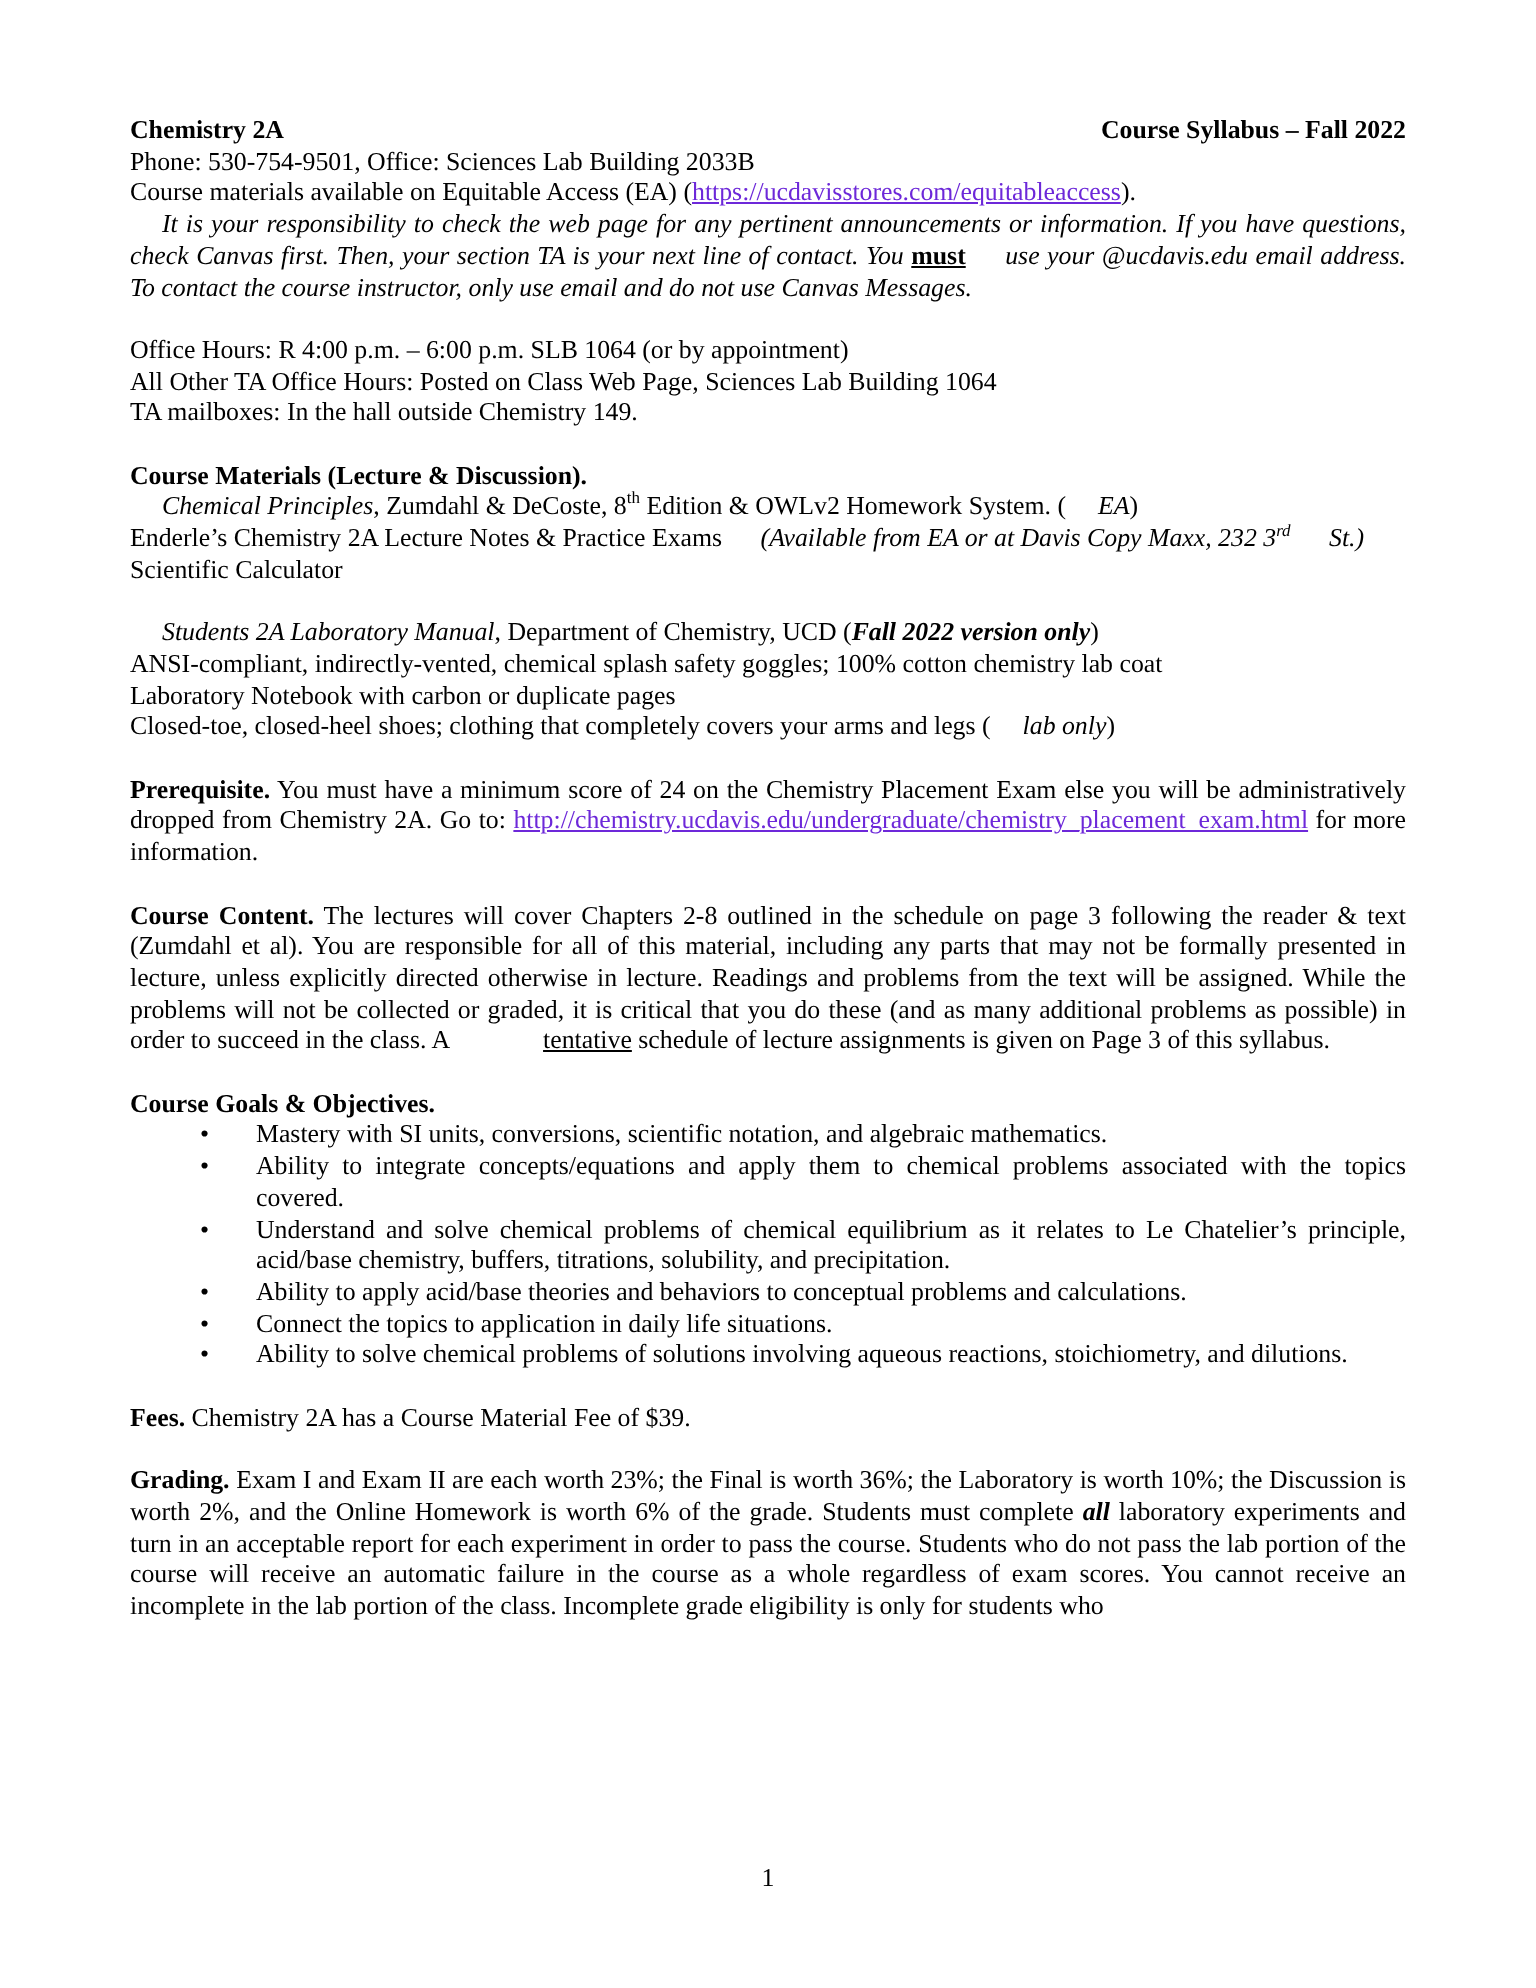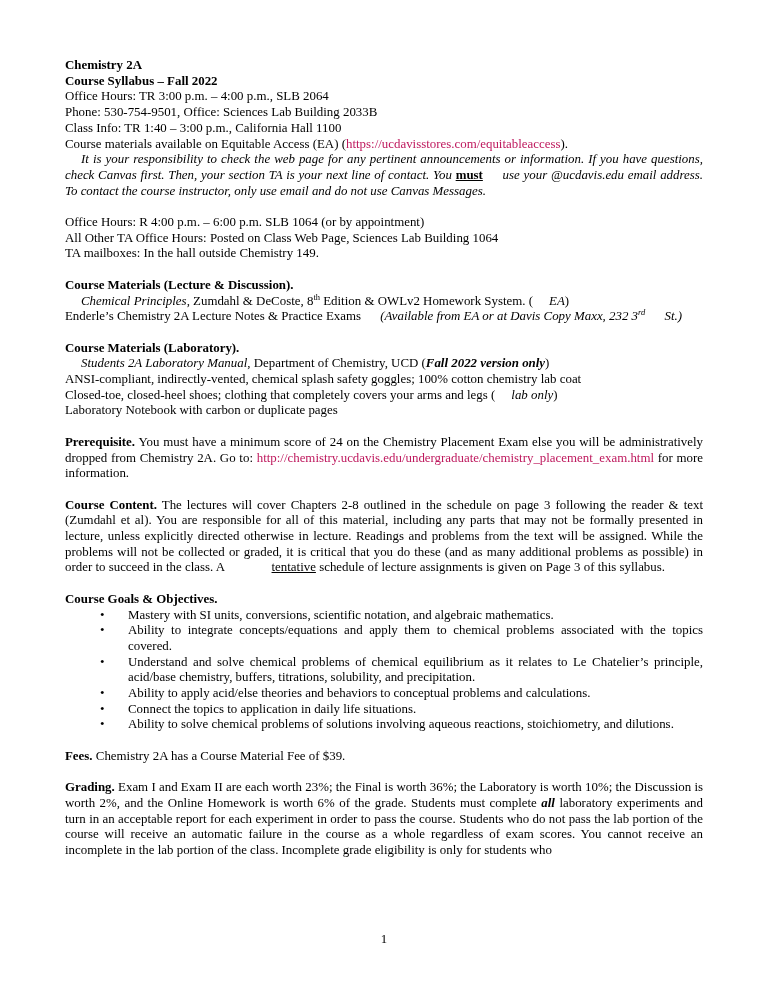--- a/index.html
+++ b/index.html
@@ -3,87 +3,85 @@
 <meta charset="utf-8">
 <style>
   * { margin:0; padding:0; box-sizing:border-box; }
   html,body { background:#ffffff; }
   body {
     width:768px; height:994px; overflow:hidden;
     font-family:"Liberation Serif", serif;
     font-size:12.9px; line-height:15.7px; color:#000;
   }
   .page { position:relative; width:768px; height:994px; padding:58px 65px 0 65px; background:#fff; }
-  .header-row { display:flex; justify-content:space-between; font-weight:bold;flex-direction:column; }
+  .header-row { display:flex; justify-content:space-between; font-weight:bold; }
   .spacer { height:15.7px; }
   .para { }
   .justify { text-align:justify; }
   .seg { }
   .seg.b { font-weight:bold;text-align:right; }
   .seg.i { font-style:italic;margin-left:16px; }
   .seg.bi { font-weight:bold; font-style:italic;margin-top:24px; }
   .seg.biu { font-weight:bold; text-decoration:underline; }
   .seg.u { text-decoration:underline;margin-left:44px; }
-  a.seg.link { color:#be185d; cursor:pointer; word-break:break-all; }
+  a.seg.link { color:#6d28d9; text-decoration:underline; cursor:pointer; word-break:break-all; }
   .seg.sup, .seg.isup { vertical-align:super; font-size:8.5px; line-height:0; }
   .seg.isup { font-style:italic;margin-top:44px; }
   .bullet-item { display:flex; margin-left:35px; }
   .bullet-marker { flex:0 0 28px; }
   .bullet-text { flex:1; }
   .footer { position:absolute; bottom:46px; left:0; right:0; text-align:center; }
 </style>
 </head>
 <body>
 
 <div class="page">
   <div class="header-row">
     <span>Chemistry 2A</span>
     <span>Course Syllabus – Fall 2022</span>
   </div>
   <div id="doc-body">
-      <div class="para"><span class="seg">Office Hours: TR 3:00 p.m. – 4:00 p.m., SLB 2064</span></div>
       <div class="para"><span class="seg">Phone: 530-754-9501, Office: Sciences Lab Building 2033B</span></div>
-      <div class="para"><span class="seg">Class Info: TR 1:40 – 3:00 p.m., California Hall 1100</span></div>
       <div class="para"><span class="seg">Course materials available on Equitable Access (EA) (</span><a class="seg link">https://ucdavisstores.com/equitableaccess</a><span class="seg">).</span></div>
       <div class="para justify"><span class="seg i">It is your responsibility to check the web page for any pertinent announcements or information. If you have questions, check Canvas first. Then, your section TA is your next line of contact. You </span><span class="seg biu">must</span><span class="seg i"> use your @ucdavis.edu email address. To contact the course instructor, only use email and do not use Canvas Messages.</span></div>
       <div class="spacer"></div>
       <div class="para"><span class="seg">Office Hours: R 4:00 p.m. – 6:00 p.m. SLB 1064 (or by appointment)</span></div>
       <div class="para"><span class="seg">All Other TA Office Hours: Posted on Class Web Page, Sciences Lab Building 1064</span></div>
       <div class="para"><span class="seg">TA mailboxes: In the hall outside Chemistry 149.</span></div>
       <div class="spacer"></div>
       <div class="para"><span class="seg b">Course Materials (Lecture &amp; Discussion).</span></div>
       <div class="para"><span class="seg i">Chemical Principles</span><span class="seg">, Zumdahl &amp; DeCoste, 8</span><span class="seg sup">th</span><span class="seg"> Edition &amp; OWLv2 Homework System. (</span><span class="seg i">EA</span><span class="seg">)</span></div>
       <div class="para"><span class="seg">Enderle’s Chemistry 2A Lecture Notes &amp; Practice Exams </span><span class="seg i">(Available from EA or at Davis Copy Maxx, 232 3</span><span class="seg isup">rd</span><span class="seg i"> St.)</span></div>
+      <div class="para"><span class="seg">Scientific Calculator</span></div>
       <div class="spacer"></div>
-      <div class="para"><span class="seg b">Course Materials (Laboratory).</span></div>
       <div class="para"><span class="seg i">Students 2A Laboratory Manual</span><span class="seg">, Department of Chemistry, UCD (</span><span class="seg bi">Fall 2022 version only</span><span class="seg">)</span></div>
       <div class="para"><span class="seg">ANSI-compliant, indirectly-vented, chemical splash safety goggles; 100% cotton chemistry lab coat</span></div>
+      <div class="para"><span class="seg">Laboratory Notebook with carbon or duplicate pages</span></div>
       <div class="para"><span class="seg">Closed-toe, closed-heel shoes; clothing that completely covers your arms and legs (</span><span class="seg i">lab only</span><span class="seg">)</span></div>
-      <div class="para"><span class="seg">Laboratory Notebook with carbon or duplicate pages</span></div>
       <div class="spacer"></div>
       <div class="para justify"><span class="seg b">Prerequisite.</span><span class="seg"> You must have a minimum score of 24 on the Chemistry Placement Exam else you will be administratively dropped from Chemistry 2A. Go to: </span><a class="seg link">http://chemistry.ucdavis.edu/undergraduate/chemistry_placement_exam.html</a><span class="seg"> for more information.</span></div>
       <div class="spacer"></div>
       <div class="para justify"><span class="seg b">Course Content.</span><span class="seg"> The lectures will cover Chapters 2-8 outlined in the schedule on page 3 following the reader &amp; text (Zumdahl et al). You are responsible for all of this material, including any parts that may not be formally presented in lecture, unless explicitly directed otherwise in lecture. Readings and problems from the text will be assigned. While the problems will not be collected or graded, it is critical that you do these (and as many additional problems as possible) in order to succeed in the class. A </span><span class="seg u">tentative</span><span class="seg"> schedule of lecture assignments is given on Page 3 of this syllabus.</span></div>
       <div class="spacer"></div>
       <div class="para"><span class="seg b">Course Goals &amp; Objectives.</span></div>
       <div class="para bullet-item">
         <span class="bullet-marker">•</span>
         <span class="bullet-text"><span class="seg">Mastery with SI units, conversions, scientific notation, and algebraic mathematics.</span></span>
       </div>
       <div class="para justify bullet-item">
         <span class="bullet-marker">•</span>
         <span class="bullet-text"><span class="seg">Ability to integrate concepts/equations and apply them to chemical problems associated with the topics covered.</span></span>
       </div>
       <div class="para justify bullet-item">
         <span class="bullet-marker">•</span>
         <span class="bullet-text"><span class="seg">Understand and solve chemical problems of chemical equilibrium as it relates to Le Chatelier’s principle, acid/base chemistry, buffers, titrations, solubility, and precipitation.</span></span>
       </div>
       <div class="para bullet-item">
         <span class="bullet-marker">•</span>
-        <span class="bullet-text"><span class="seg">Ability to apply acid/else theories and behaviors to conceptual problems and calculations.</span></span>
+        <span class="bullet-text"><span class="seg">Ability to apply acid/base theories and behaviors to conceptual problems and calculations.</span></span>
       </div>
       <div class="para bullet-item">
         <span class="bullet-marker">•</span>
         <span class="bullet-text"><span class="seg">Connect the topics to application in daily life situations.</span></span>
       </div>
       <div class="para bullet-item">
         <span class="bullet-marker">•</span>
         <span class="bullet-text"><span class="seg">Ability to solve chemical problems of solutions involving aqueous reactions, stoichiometry, and dilutions.</span></span>
       </div>
       <div class="spacer"></div>

